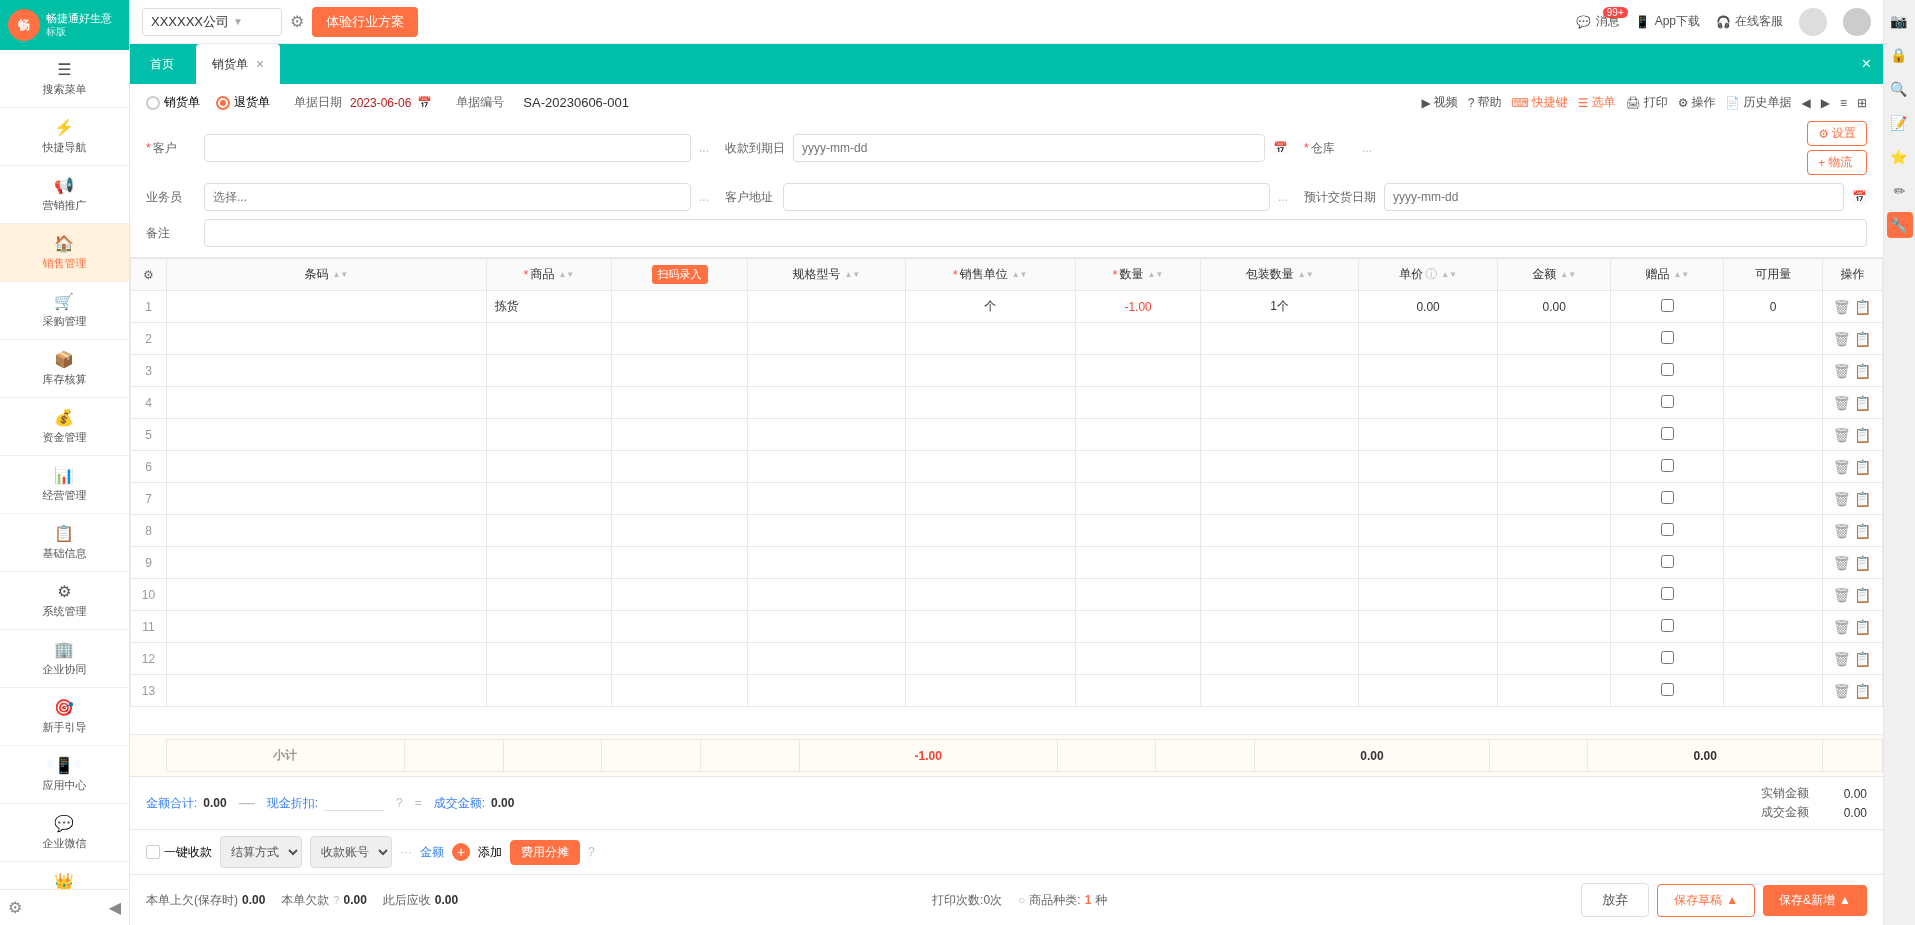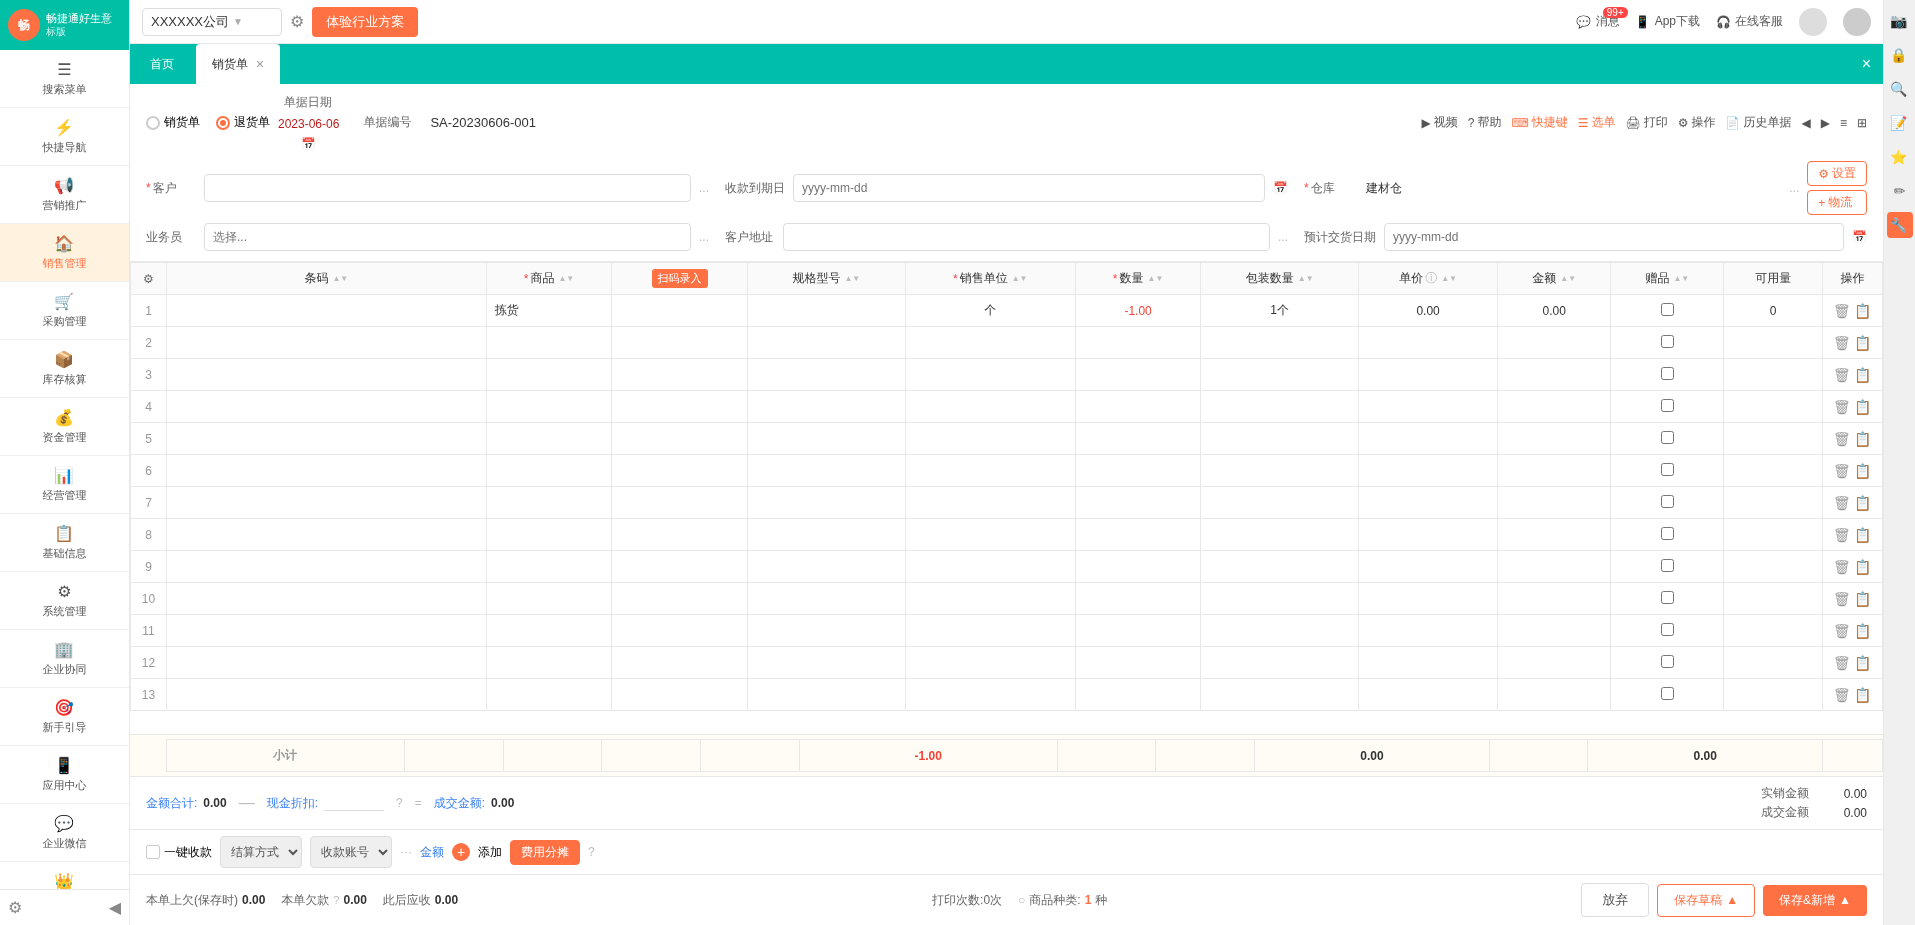--- a/index.html
+++ b/index.html
@@ -253,21 +253,21 @@
             <div class="radio-circle"></div>
             <span>销货单</span>
           </div>
           <div class="radio-item">
             <div class="radio-circle checked">
               <div class="radio-dot"></div>
             </div>
             <span>退货单</span>
           </div>
         </div>
-        <div class="form-date" style="margin-left:8px;flex-direction:column;">
+        <div class="form-date" style="margin-left:24px;">
           <span class="form-label">单据日期</span>
           <span style="color:#b91c1c;font-size:12px;">2023-06-06</span>
           <span class="icon-calendar">📅</span>
         </div>
         <div class="form-number" style="margin-left:24px;">
           <span class="form-label">单据编号</span>
           <span style="color:#333;font-size:13px;">SA-20230606-001</span>
         </div>
         <div class="toolbar-right">
           <div class="toolbar-btn">
@@ -312,21 +312,20 @@
           <input class="form-input" value="" style="flex: 1 1 0%;">
           <span class="form-input-dots">...</span>
         </div>
         <div class="form-row">
           <span class="form-label">收款到期日</span>
           <input class="form-input placeholder" placeholder="yyyy-mm-dd" value="" style="flex: 1 1 0%;">
           <span class="icon-calendar">📅</span>
         </div>
         <div class="form-row" style="justify-content:space-between;">
           <span class="form-label required">仓库</span>
-          <span style="color:#333;flex:1;padding-left:4px;">建材仓</span>
           <span class="form-input-dots">...</span>
           <div class="form-right-btns" style="flex-shrink:0;">
             <button class="settings-btn">
               <span>⚙</span>
               <span>设置</span>
             </button>
             <button class="logistics-btn">
               <span>+</span>
               <span>物流</span>
             </button>
@@ -343,20 +342,24 @@
           <input class="form-input" value="" style="flex: 1 1 0%;">
           <span class="form-input-dots">...</span>
         </div>
         <div class="form-row">
           <span class="form-label">预计交货日期</span>
           <input class="form-input placeholder" placeholder="yyyy-mm-dd" value="" style="flex: 1 1 0%;">
           <span class="icon-calendar">📅</span>
         </div>
       </div>
 
+      <div class="form-row" style="margin-top:8px;">
+        <span class="form-label">备注</span>
+        <input class="form-input" value="" style="flex: 1 1 0%;">
+      </div>
     </div>
 
     <div class="table-area">
       <div class="table-wrap">
         <table>
           <thead>
             <tr>
               <th class="col-gear">
                 <span class="gear-icon">⚙</span>
               </th>

